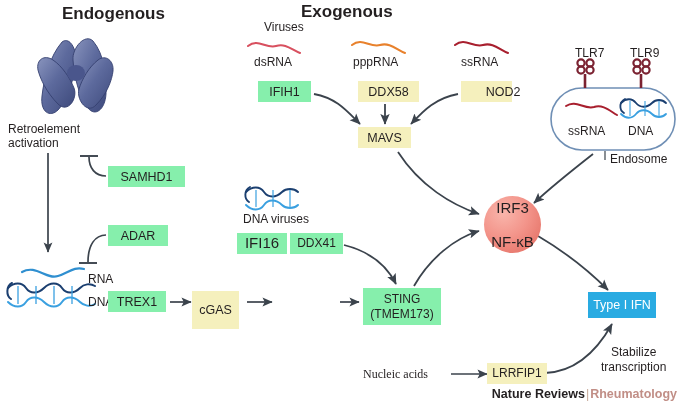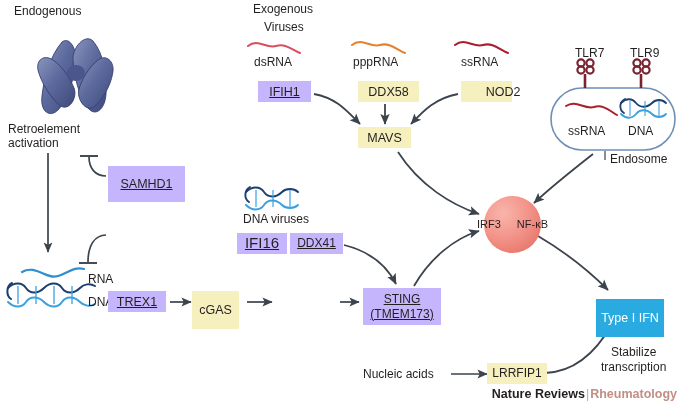--- a/index.html
+++ b/index.html
@@ -29,57 +29,57 @@
     display: flex;
     align-items: center;
     justify-content: center;
     text-align: center;
     color: #231f20;
     line-height: 1.12;
     white-space: pre;
     z-index: 3;
   }
   .grey-box {
-    background: #c4b5fd;
-    font-size: 12.5px;
-    text-decoration: underline;
+    background: #86efac;
+    font-size: 12.5px;
   }
   .yellow-box {
     background: #f5f0bd;
     font-size: 12.5px;
   }
   .blue-box {
     background: #29abe2;
     color: #ffffff;
     font-size: 12.5px;
   }
   .plain-label {
     position: absolute;
     color: #231f20;
     white-space: pre;
     z-index: 3;
   }
   .section-head {
-    font-size: 12px;
-    font-weight: normal;
+    font-size: 17px;
+    font-weight: bold;
+    margin-left: 48px;
   }
   .sub-label {
     font-size: 12px;
   }
   .irf3-circle {
     position: absolute;
     width: 57px;
     height: 57px;
     border-radius: 50%;
     background: radial-gradient(circle at 34% 30%, #f9b5ab 0%, #f3948a 45%, #e97c71 75%, #d9655c 100%);
     display: flex;
-    flex-direction: row;
+    flex-direction: column;
     align-items: center;
     justify-content: center;
-    font-size: 11px;
+    font-size: 15px;
     color: #231f20;
     line-height: 1.15;
     z-index: 4;
     white-space: pre;
     gap: 16px;
   }
   .footer {
     position: absolute;
     right: 8px;
     bottom: 4px;
@@ -218,40 +218,41 @@
   <div class="plain-label sub-label" style="left:461px; top:55px;">ssRNA</div>
 
   <div class="plain-label sub-label" style="left:243px; top:212px;">DNA viruses</div>
 
   <div class="plain-label sub-label" style="left:575px; top:46px;">TLR7</div>
   <div class="plain-label sub-label" style="left:630px; top:46px;">TLR9</div>
   <div class="plain-label sub-label" style="left:568px; top:124px;">ssRNA</div>
   <div class="plain-label sub-label" style="left:628px; top:124px;">DNA</div>
   <div class="plain-label sub-label" style="left:610px; top:152px;">Endosome</div>
 
-  <div class="plain-label sub-label" style="left:363px; top:367px;">Nucleic acids</div>
+  <div class="plain-label sub-label" style="left:363px; top:367px;font-family:Liberation Serif, serif;">Nucleic acids</div>
   <div class="plain-label sub-label" style="left:601px; top:345px; line-height:1.25;text-align:center;">Stabilize
 transcription</div>
 
-  <div class="node grey-box" style="left:108px; top:166px; width:77px; height:36px;">SAMHD1</div>
+  <div class="node grey-box" style="left:108px; top:166px; width:77px; height:21px;">SAMHD1</div>
+  <div class="node grey-box" style="left:108px; top:225px; width:60px; height:21px;">ADAR</div>
   <div class="node grey-box" style="left:108px; top:291px; width:58px; height:21px;">TREX1</div>
   <div class="node yellow-box" style="left:192px; top:291px; width:47px; height:38px;">cGAS</div>
   <div class="node grey-box" style="left:363px; top:288px; width:78px; height:37px; font-size:12px; line-height:1.25;">STING
 (TMEM173)</div>
 
   <div class="node grey-box" style="left:258px; top:81px; width:53px; height:21px;">IFIH1</div>
   <div class="node yellow-box" style="left:358px; top:81px; width:61px; height:21px;">DDX58</div>
   <div class="node yellow-box" style="left:461px; top:81px; width:51px; height:21px;padding-left:33px;">NOD2</div>
   <div class="node yellow-box" style="left:358px; top:127px; width:53px; height:21px;">MAVS</div>
 
   <div class="node grey-box" style="left:237px; top:233px; width:50px; height:21px; font-size:15px;">IFI16</div>
   <div class="node grey-box" style="left:290px; top:233px; width:53px; height:21px; font-size:12px;">DDX41</div>
 
   <div class="node yellow-box" style="left:487px; top:363px; width:60px; height:21px; font-size:12px;">LRRFIP1</div>
-  <div class="node blue-box" style="left:588px; top:299px; width:68px; height:38px;margin-left:8px;">Type I IFN</div>
+  <div class="node blue-box" style="left:588px; top:292px; width:68px; height:26px;">Type I IFN</div>
 
   <div class="irf3-circle" style="left:484px; top:196px;">
     <span>IRF3</span>
     <span>NF-κB</span>
   </div>
 
   <div class="footer">
     <span class="nr">Nature Reviews</span><span class="bar">|</span><span class="rh">Rheumatology</span>
   </div>
 

